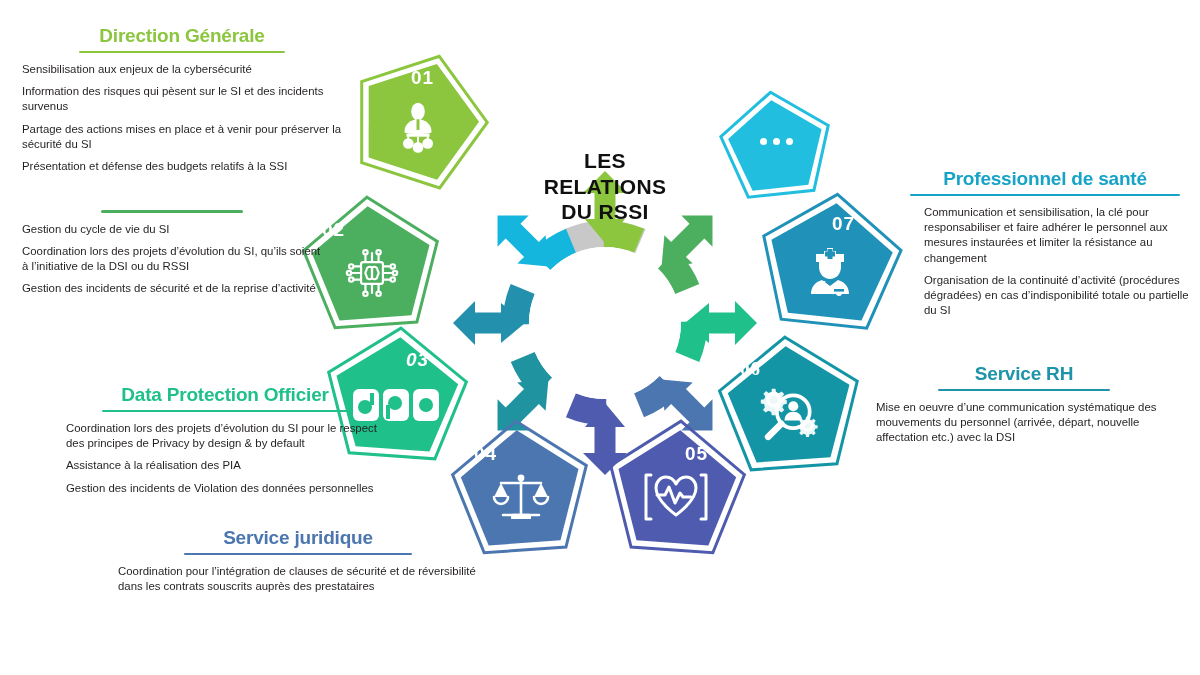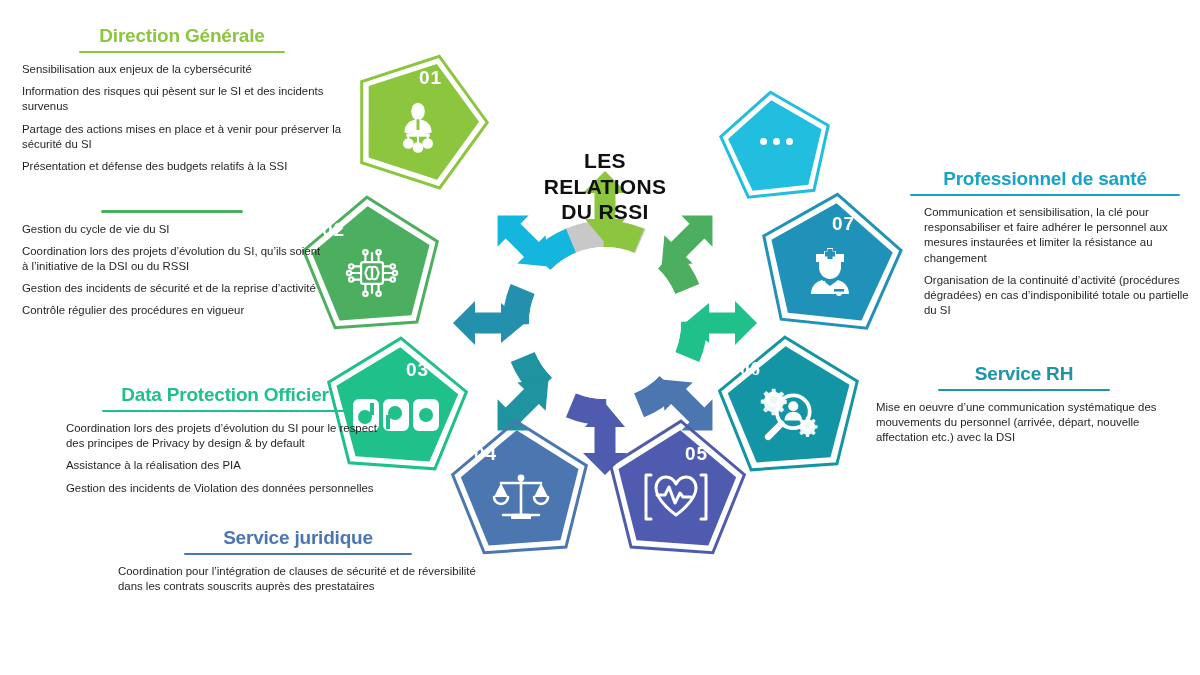--- a/index.html
+++ b/index.html
@@ -117,21 +117,21 @@
     </div>
   </div>
 
   <div class="badge" style="left:343px;top:47px;width:150px;height:150px;">
     <svg width="150" height="150" viewBox="0 0 150 150">
       <g transform="rotate(18 75 75)">
         <polygon points="75,6 141,54 116,131 34,131 9,54" fill="none" stroke="#8CC63F" stroke-width="3"></polygon>
         <polygon points="75,14 133,56 111,124 39,124 17,56" fill="#8CC63F"></polygon>
       </g>
     </svg>
-    <div class="num" style="left:76px;top:20px;">01</div>
+    <div class="num" style="left:68px;top:20px;">01</div>
     <div class="ico">
       <svg width="62" height="62" viewBox="0 0 64 64" fill="#ffffff" style="margin-top:12px;">
         <ellipse cx="32" cy="15" rx="7" ry="9"></ellipse>
         <path d="M18 36c0-8 6.5-13 14-13s14 5 14 13c0 3-28 3-28 0z"></path>
         <rect x="30.5" y="23" width="3" height="11" fill="#8CC63F"></rect>
         <path d="M20 38h24v3H20z"></path>
         <path d="M21 39h2v7h-2zM41 39h2v7h-2zM31 41h2v9h-2z"></path>
         <circle cx="22" cy="48" r="5.5"></circle>
           <circle cx="42" cy="48" r="5.5"></circle>
           <circle cx="32" cy="52" r="5.5"></circle>
@@ -162,21 +162,21 @@
           <circle cx="51" cy="26" r="2"></circle>
             <circle cx="53" cy="32" r="2"></circle>
             <circle cx="51" cy="38" r="2"></circle>
           <path d="M32 27c-2-1.5-5-.5-5 2 0 1-1 1.5-1 3s1 2 1 3c0 2.5 3 3.5 5 2z"></path>
           <path d="M32 27c2-1.5 5-.5 5 2 0 1 1 1.5 1 3s-1 2-1 3c0 2.5-3 3.5-5 2z"></path>
         </g>
       </svg>
     </div>
   </div>
 
-  <div class="badge" style="left:318px;top:333px;width:156px;height:152px;">
+  <div class="badge" style="left:318px;top:323px;width:156px;height:152px;font-style:italic;">
     <svg width="156" height="152" viewBox="0 0 156 152">
       <g transform="rotate(4 78 76)">
         <polygon points="78,5 147,54 121,133 35,133 9,54" fill="none" stroke="#1FC08A" stroke-width="3"></polygon>
         <polygon points="78,14 139,57 115,126 41,126 17,57" fill="#1FC08A"></polygon>
       </g>
     </svg>
     <div class="num" style="left:88px;top:26px;">03</div>
     <div class="ico">
       <svg width="86" height="34" viewBox="0 0 86 34" style="margin-top:14px;">
         <g fill="#ffffff">
@@ -319,21 +319,20 @@
       <li>Présentation et défense des budgets relatifs à la SSI</li>
     </ul>
   </div>
 
   <div class="block t-center" style="left:22px;top:210px;width:300px;">
     <div class="rule" style="background:#4CAF60;width:142px"></div>
     <ul>
       <li>Gestion du cycle de vie du SI</li>
       <li>Coordination lors des projets d’évolution du SI, qu’ils soient à l’initiative de la DSI ou du RSSI</li>
       <li>Gestion des incidents de sécurité et de la reprise d’activité</li>
-      <li>Contrôle régulier des procédures en vigueur</li>
     </ul>
   </div>
 
   <div class="block t-center" style="left:22px;top:385px;width:318px;margin-left:44px;">
     <div class="title" style="color:#1FC08A">Data Protection Officier</div>
     <div class="rule" style="background:#1FC08A;width:246px"></div>
     <ul>
       <li>Coordination lors des projets d’évolution du SI pour le respect des principes de Privacy by design &amp; by default</li>
       <li>Assistance à la réalisation des PIA</li>
       <li>Gestion des incidents de Violation des données personnelles</li>

